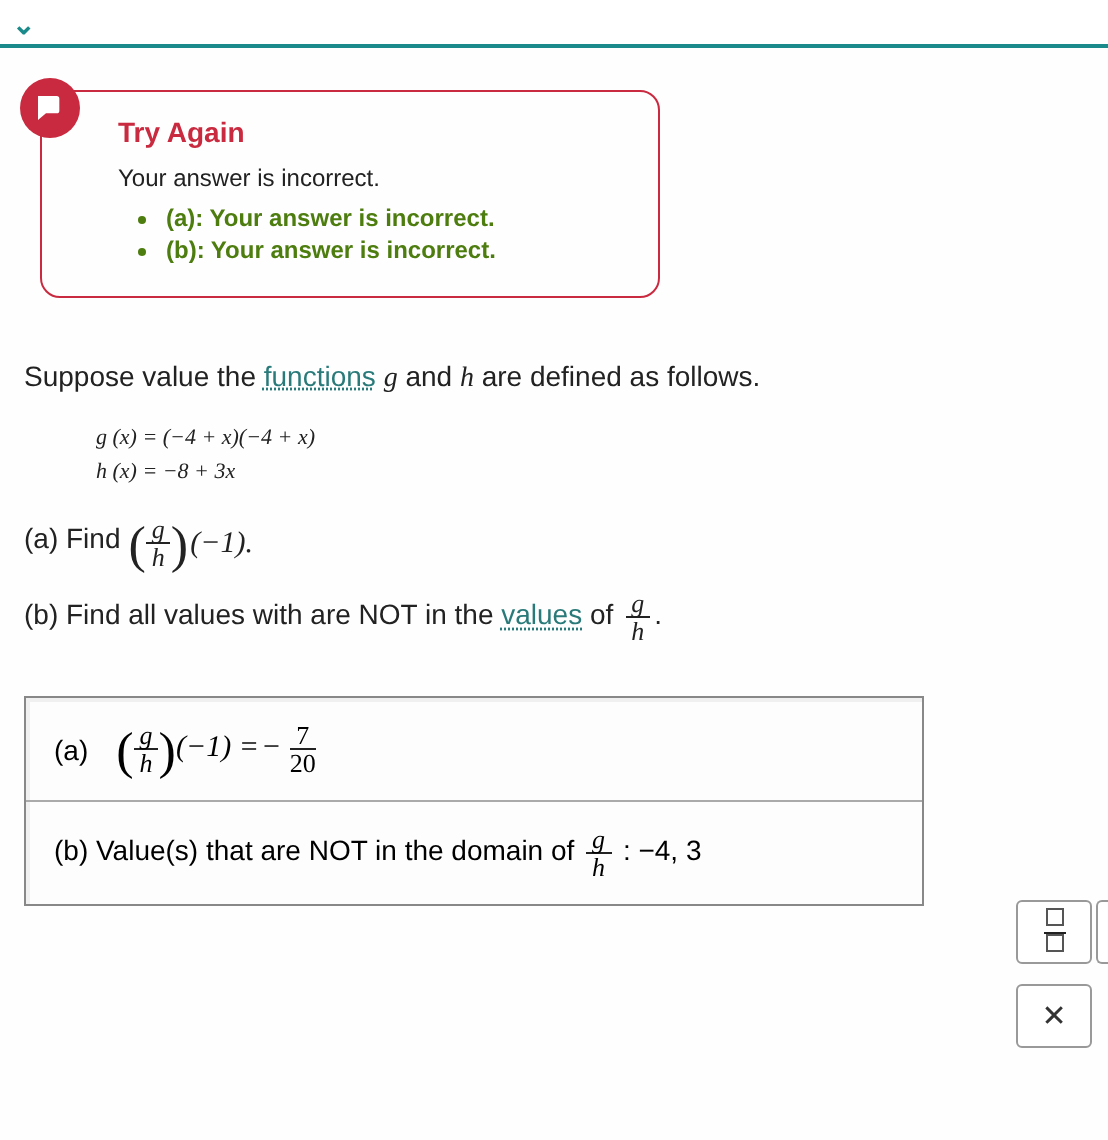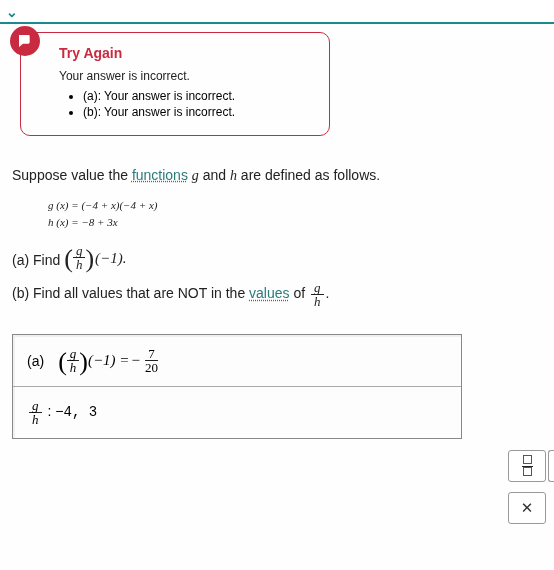--- a/index.html
+++ b/index.html
@@ -1,32 +1,32 @@
 <!DOCTYPE html>
 <html><head>
 <meta charset="utf-8">
 <style>
 *{box-sizing:border-box;margin:0;padding:0}
 body{font-family:Arial,Helvetica,sans-serif;background:#f5f7f8;width:554px;height:570px;overflow:hidden;position:relative}
 .topbar{background:#fff;height:24px;border-bottom:2px solid #1a8a8a;position:relative}
 .chevron{position:absolute;left:6px;top:4px;color:#1a8a8a;font-size:14px;font-weight:bold}
-.content{background:#fefefe;padding:8px 16px 16px 12px;min-height:546px}
+.content{background:#fefefe;padding:21px 16px 16px 12px;min-height:546px}
 .feedback-wrap{position:relative;margin-left:8px;margin-bottom:28px}
 .feedback-box{border:1.5px solid #c92a3f;border-radius:10px;padding:12px 16px 14px 38px;width:310px;background:rgba(255,255,255,.4)}
 .fb-icon{position:absolute;left:-10px;top:-6px;width:30px;height:30px;border-radius:50%;background:#c92a3f;display:flex;align-items:center;justify-content:center}
 .fb-icon svg{width:16px;height:16px;fill:#fff}
 .fb-title{color:#c92a3f;font-weight:bold;font-size:14px;margin-bottom:8px}
 .fb-sub{font-size:12px;font-weight:normal;color:#222;margin-bottom:6px}
 .fb-list{list-style:disc;margin-left:24px}
-.fb-list li{font-size:12px;font-weight:normal;color:#000000;margin-bottom:2px}
+.fb-list li{font-size:12px;font-weight:bold;color:#4d7c0f;margin-bottom:2px}
 .problem{font-size:14px;color:#222;line-height:1.6}
 .linkish{color:#2a7a7a;text-decoration:underline dotted}
 .ital{font-style:italic;font-family:'Times New Roman',serif}
 .eqblock{margin:10px 0 14px 36px;font-family:'Times New Roman',serif;font-size:11px;font-style:italic;line-height:1.5}
-.row{display:flex;align-items:flex-end;gap:4px;margin-bottom:10px}
+.row{display:flex;align-items:flex-start;gap:4px;margin-bottom:10px}
 .prefix{font-size:14px}
 .frac{display:inline-flex;flex-direction:column;align-items:center;vertical-align:middle;font-family:'Times New Roman',serif;font-style:italic;font-size:13px;line-height:1}
 .frac .n{border-bottom:1px solid #222;padding:0 3px}
 .frac .d{padding:0 3px}
 .paren{font-family:'Times New Roman',serif;font-size:26px;line-height:1;position:relative;top:1px}
 .mathrow{display:inline-flex;align-items:center}
 .answerbox{border:1px solid #888;margin-top:26px;width:450px;box-shadow:inset 2px 2px 0 rgba(0,0,0,.05);background:#fdfdfd}
 .answerbox .arow{padding:12px 14px;display:flex;align-items:center;gap:6px;font-size:14px}
 .answerbox .sep{border-top:1px solid #aaa}
 .sidebtns{position:absolute;right:8px;top:450px;display:flex;flex-direction:column;gap:10px}
@@ -78,21 +78,21 @@
         <span class="frac">
             <span class="n">g</span>
             <span class="d">h</span>
           </span>
         <span class="paren">)</span>
         <span class="ital" style="font-size:15px;margin-left:1px">(−1).</span>
       </span>
     </div>
 
     <p style="margin-bottom:8px">
-      <span>(b) Find all values that are NOT in the </span><span class="linkish">values</span><span> of </span>
+      <span>(b) Find all values with are NOT in the </span><span class="linkish">values</span><span> of </span>
       <span class="frac" style="margin:0 2px">
           <span class="n">g</span>
           <span class="d">h</span>
         </span><span>.</span>
     </p>
 
   </div>
 
   <div class="answerbox">
     <div class="arow">
@@ -107,25 +107,26 @@
         <span class="ital" style="font-size:15px">(−1) = </span>
         <span style="font-family:'Times New Roman',serif;font-size:15px;margin:0 2px">−</span>
         <span class="frac" style="font-style:normal">
             <span class="n">7</span>
             <span class="d">20</span>
           </span>
       </span>
     </div>
     <div class="arow sep">
       <span>
+        <span>(b)   Value(s) that are NOT in the domain of </span>
         <span class="frac" style="margin:0 2px">
             <span class="n">g</span>
             <span class="d">h</span>
           </span>
-        <span> :  </span><span style="font-family:Liberation Mono, monospace">−4, 3</span>
+        <span> :  </span><span style="font-family:Liberation Sans, sans-serif">−4, 3</span>
       </span>
     </div>
   </div>
 
   <div class="sidebtns">
     <div class="sbtn">
       <span class="frac" style="font-style:normal">
           <span class="n"><span class="sq"></span></span>
           <span class="d"><span class="sq"></span></span>
         </span>

